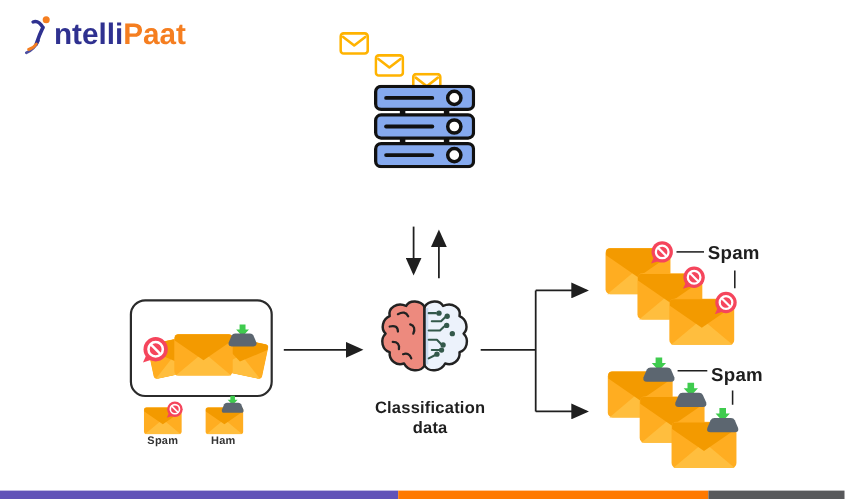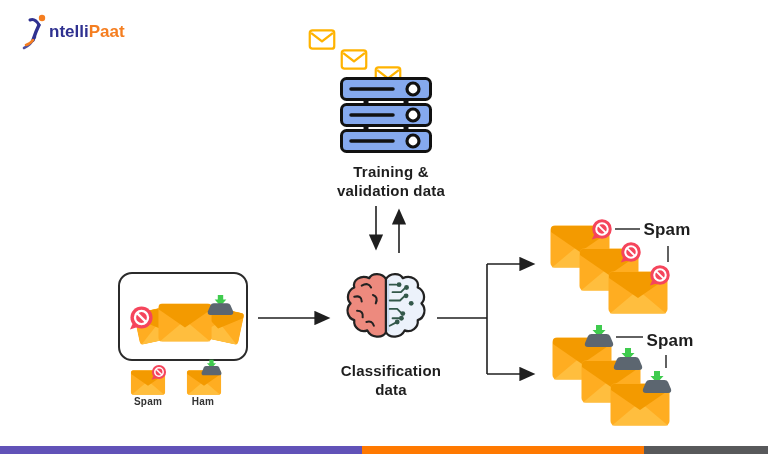--- a/index.html
+++ b/index.html
@@ -10,21 +10,21 @@
   .abs{position:absolute;}
   .label{position:absolute;font-weight:700;color:var(--text-dark,#1e1e1e);
          text-align:center;line-height:1.27;letter-spacing:.2px;}
   .lbl-main{font-size:15px;}
   .lbl-out{font-size:17px;}
   .lbl-small{font-size:10px;font-weight:600;color:#333;}
   .incoming-box{position:absolute;left:118px;top:272px;width:126px;height:85px;
                 border:2px solid #2b2b2b;border-radius:14px;background:#fff;}
   .incoming-title{left:128px;top:252px;width:106px;background:#fff;padding:0 2px;}
   .logo{position:absolute;left:22px;top:12px;display:flex;align-items:center;gap:1px;}
-  .logo-text{font-size:17px;font-weight:700;line-height:1;}
+  .logo-text{font-size:27px;font-weight:700;line-height:1;}
   .logo-prefix{color:var(--brand-blue,#2f3190);}
   .logo-suffix{color:var(--brand-orange,#f57e20);}
   .bar{position:absolute;top:446px;height:8px;}
   .bar-purple{left:0;width:362px;background:var(--bar-purple,#6152b8);}
   .bar-orange{left:362px;width:282px;background:var(--bar-orange,#ff7900);}
   .bar-gray{left:644px;width:124px;background:var(--bar-gray,#58595b);}
 </style>
 </head>
 <body>
 
@@ -88,21 +88,20 @@
       <line x1="11" y1="38" x2="53" y2="38" stroke="#111" stroke-width="3.5" stroke-linecap="round"></line>
       <circle cx="73" cy="38" r="6" fill="#fff" stroke="#111" stroke-width="3.2"></circle>
     </g>
     <g>
       <rect x="1.5" y="53.5" width="89" height="21" rx="5" fill="var(--server-blue,#85A9EE)" stroke="#111" stroke-width="3"></rect>
       <line x1="11" y1="64" x2="53" y2="64" stroke="#111" stroke-width="3.5" stroke-linecap="round"></line>
       <circle cx="73" cy="64" r="6" fill="#fff" stroke="#111" stroke-width="3.2"></circle>
     </g>
   </svg>
 
-  <div class="label lbl-main" style="left:334px;top:162px;width:114px">Training &amp; validation data</div>
 
   <div class="incoming-box"></div>
 
   <svg class="abs" style="left:136px;top:308px;transform:rotate(-12deg)" width="46" height="33" viewBox="0 0 60 43">
       <use href="#env-filled"></use>
     </svg>
   <svg class="abs" style="left:196px;top:308px;transform:rotate(12deg)" width="46" height="33" viewBox="0 0 60 43">
       <use href="#env-filled"></use>
     </svg>
   <svg class="abs" style="left:158px;top:303px" width="54" height="39" viewBox="0 0 60 43">

